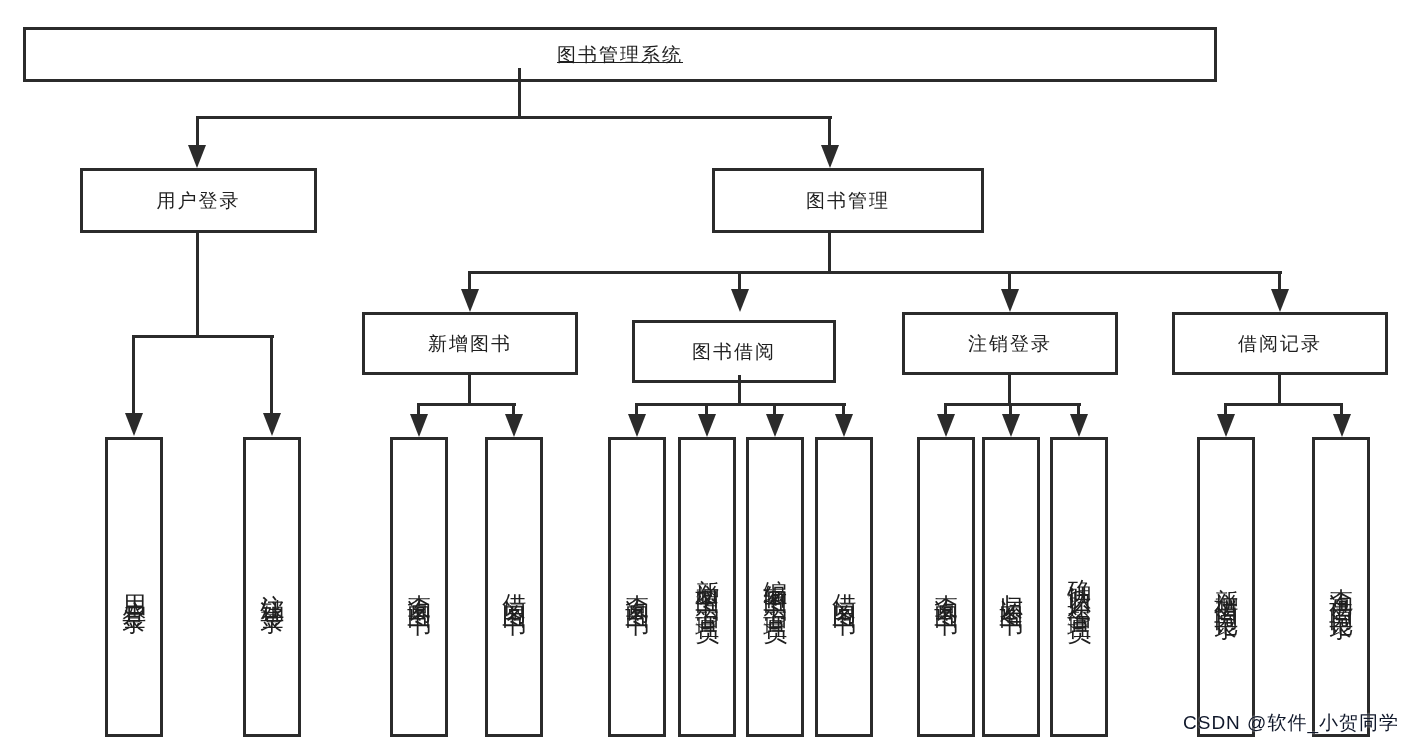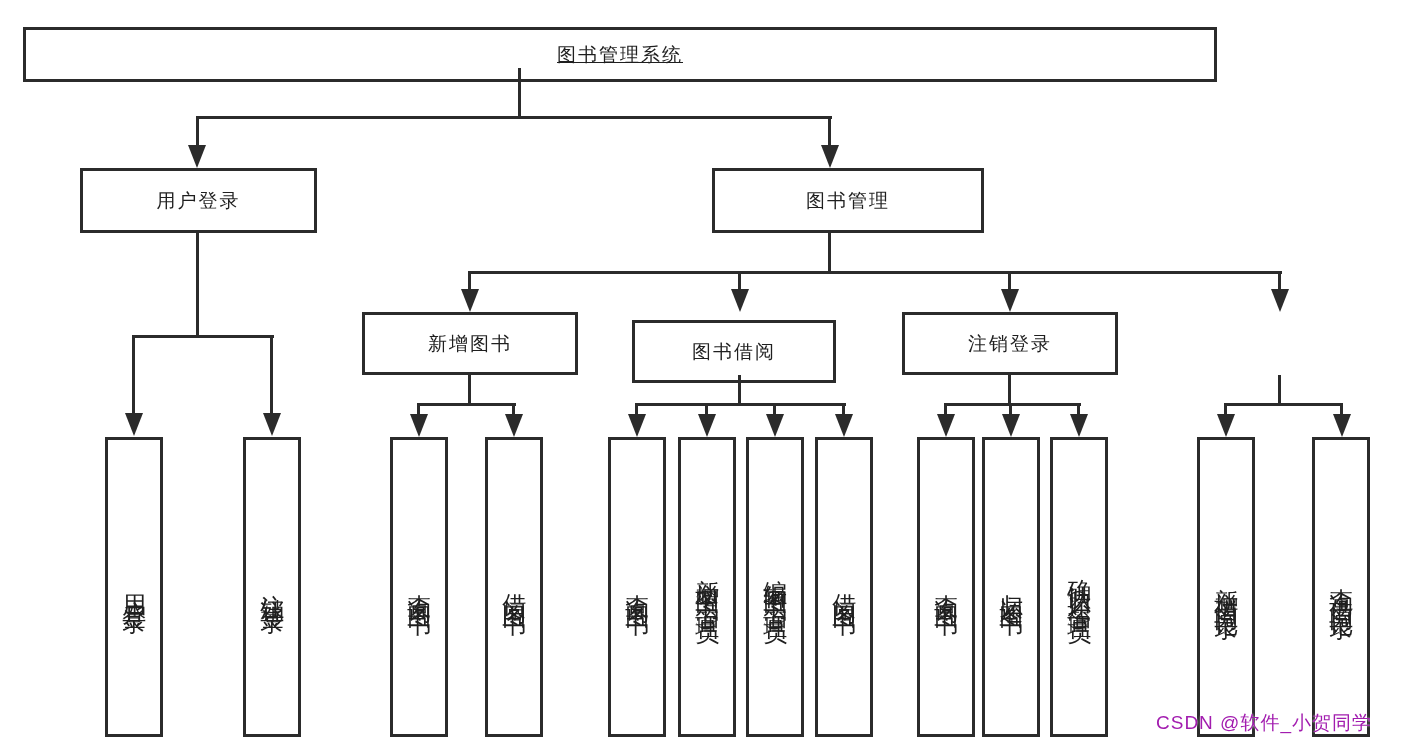--- a/index.html
+++ b/index.html
@@ -41,25 +41,25 @@
   .arrow {
     position: absolute;
     width: 0;
     height: 0;
     border-left: 9px solid transparent;
     border-right: 9px solid transparent;
     border-top: 23px solid #2b2b2b;
   }
   .watermark {
     position: absolute;
-    left: 1156px;
+    left: 1183px;
     top: 710px;
     font-size: 19px;
     letter-spacing: 1px;
-    color: #a21caf;
+    color: #0f172a;
     text-shadow: 0 0 2px #ffffff;
     z-index: 10;
     white-space: nowrap;
   }
 </style>
 </head>
 <body>
 
 <div class="canvas">
 
@@ -100,20 +100,23 @@
   <div class="arrow" style="left:1271px; top:289px;"></div>
 
   <div class="box" style="left:362px; top:312px; width:216px; height:63px;">
     <span class="hlabel">新增图书</span>
   </div>
   <div class="box" style="left:632px; top:320px; width:204px; height:63px;">
     <span class="hlabel">图书借阅</span>
   </div>
   <div class="box" style="left:902px; top:312px; width:216px; height:63px;">
     <span class="hlabel">注销登录</span>
+  </div>
+  <div class="box" style="left:1172px; top:312px; width:216px; height:63px;">
+    <span class="hlabel">借阅记录</span>
   </div>
 
   <div class="vline" style="left:468px; top:375px; width:3px; height:31px;"></div>
   <div class="hline" style="left:417px; top:403px; width:99px; height:3px;"></div>
   <div class="vline" style="left:417px; top:403px; width:3px; height:12px;"></div>
   <div class="arrow" style="left:410px; top:414px;"></div>
   <div class="vline" style="left:512px; top:403px; width:3px; height:12px;"></div>
   <div class="arrow" style="left:505px; top:414px;"></div>
 
   <div class="vline" style="left:738px; top:375px; width:3px; height:31px;"></div>

